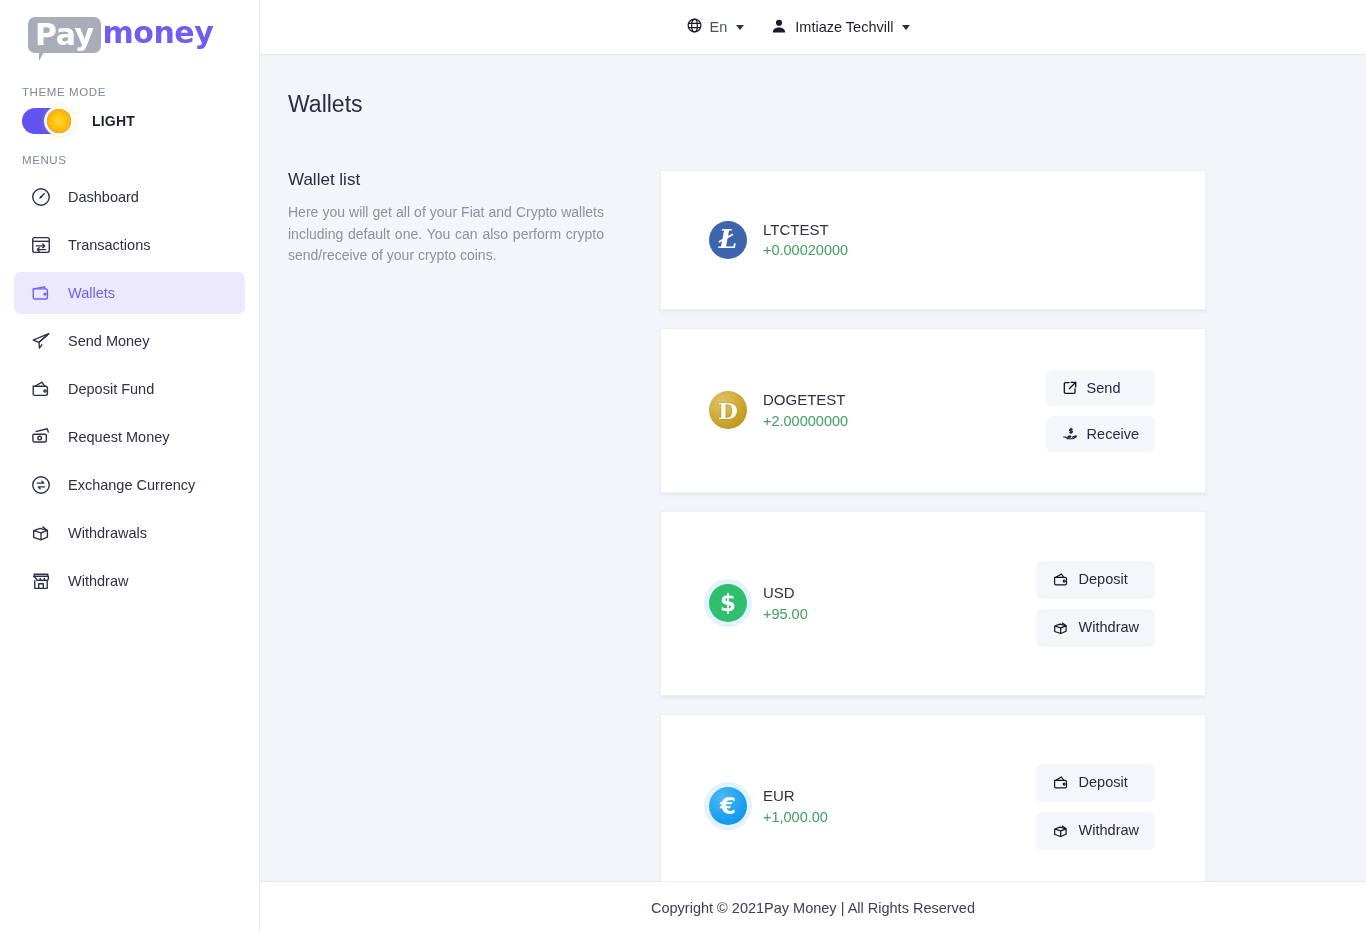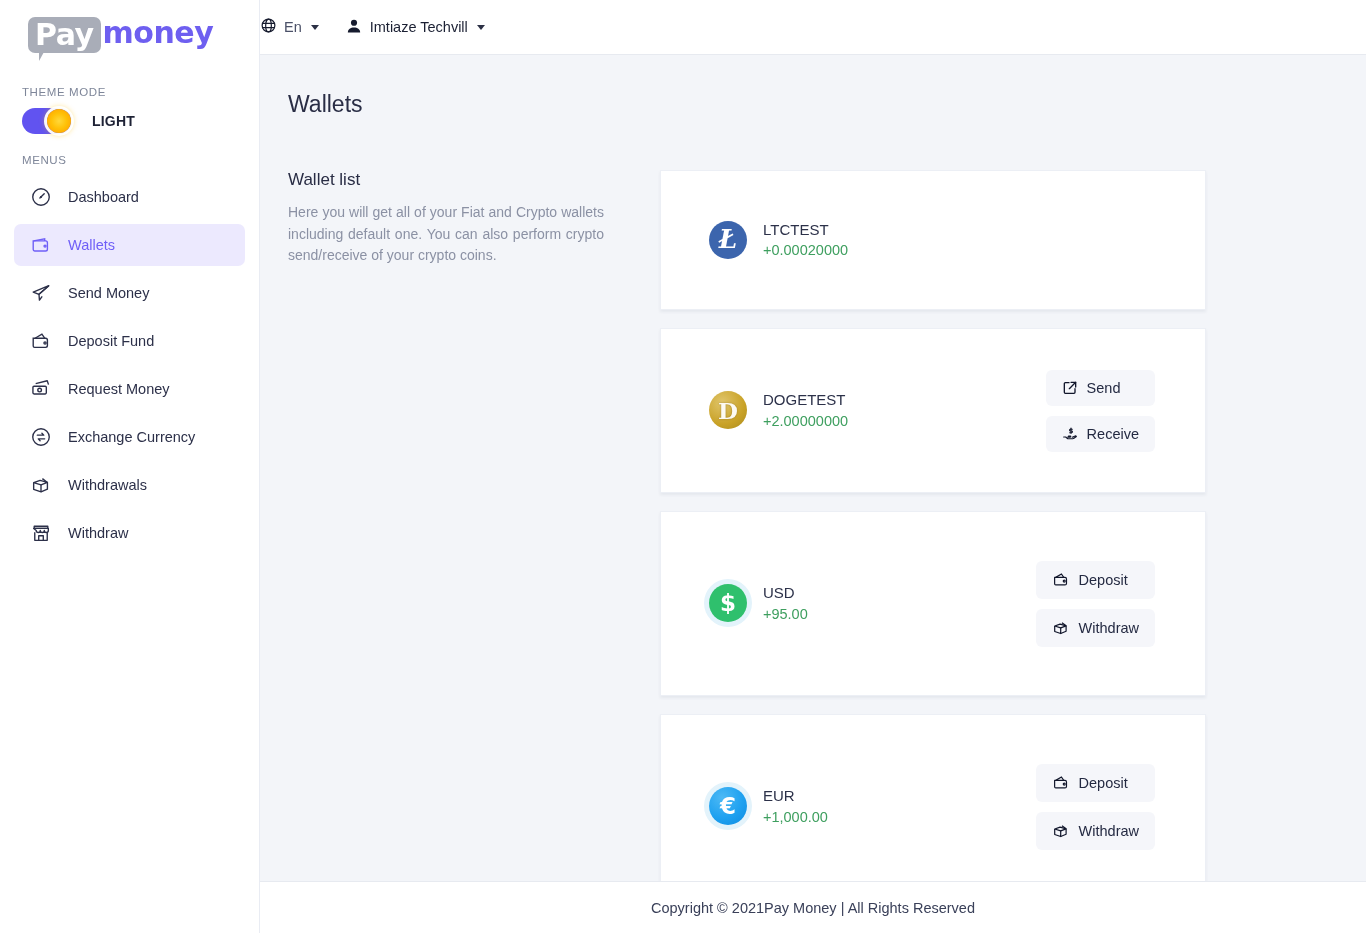--- a/index.html
+++ b/index.html
@@ -69,21 +69,21 @@
   }
   .menu-item .ico { width: 26px; height: 26px; display: flex; align-items: center; justify-content: center; flex: 0 0 26px; }
   .menu-item .ico svg { display: block; }
   .menu-item.active { background: #ece9fe; color: #6f5ff7; }
   .menu-item.active .lbl { color: #6f5ff7; }
 
   
   .main { flex: 1; height: 933px; display: flex; flex-direction: column; background: #f3f5f9; }
   .topbar {
     height: 55px; background: #ffffff; border-bottom: 1px solid #e7eaf0;
-    display: flex; align-items: center; justify-content: flex-start;
+    display: flex; align-items: center; justify-content: center;
     padding-right: 30px; gap: 26px;
   }
   .topbar-item { display: flex; align-items: center; gap: 7px; cursor: pointer; font-size: 14.5px; color: #1b2033; }
   .lang-txt { color: #4b5168; }
   .caret { width: 0; height: 0; border-left: 4.5px solid transparent; border-right: 4.5px solid transparent; border-top: 5.5px solid #2b3045; margin-left: 2px; }
 
   .content { flex: 1; overflow: hidden; padding: 28px 160px 0 28px; }
   .page-title { font-size: 23px; color: #292d45; font-weight: normal; margin: 8px 0 0 0; }
 
   .cols { display: flex; margin-top: 52px; }
@@ -114,21 +114,21 @@
   .coin-usd .g { color: #fff; font-size: 23px; font-weight: bold; line-height: 1; font-family: "DejaVu Sans", sans-serif; }
   .coin-eur { background: radial-gradient(circle at 35% 28%, #4db9f5 0%, #1ea1f0 55%, #0d8ae0 100%); box-shadow: 0 0 0 5px #e3f3fb; }
   .coin-eur .g { color: #fff; font-size: 23px; font-weight: bold; line-height: 1; font-family: "DejaVu Sans", sans-serif; }
   .wallet-name { font-size: 15px; color: #2c3149; line-height: 1.45; }
   .wallet-balance { font-size: 14.5px; color: #3e9f5f; line-height: 1.45; }
 
   .wallet-actions { display: flex; flex-direction: column; gap: 10px; align-items: stretch; }
   .act-btn {
     background: #f5f6fa; border: none; border-radius: 6px;
     padding: 10px 16px; font-size: 14.5px; color: #242a42;
-    display: flex; align-items: center; gap: 9px; cursor: pointer;
+    display: flex; gap: 9px; cursor: pointer;
     font-family: "Liberation Sans", sans-serif; white-space: nowrap;
   }
   .act-btn svg { display: block; flex: 0 0 auto; }
 
   .footer {
     height: 52px; background: #ffffff; border-top: 1px solid #e7eaf0;
     display: flex; align-items: center; justify-content: center;
     font-size: 14.5px; color: #3a4059;
   }
   .footer .spaced { margin-right: 0; }
@@ -164,20 +164,31 @@
         <span class="ico">
           <svg width="22" height="22" viewBox="0 0 24 24" fill="none" stroke="#2c3049" stroke-width="1.5">
             <circle cx="12" cy="12" r="9"></circle>
             <path d="M15.5 8.5 10.8 13.2" stroke-linecap="round"></path>
             <circle cx="12" cy="12" r="1.2" fill="#2c3049" stroke="none"></circle>
           </svg>
         </span>
         <span class="lbl">Dashboard</span>
       </div>
 
+      <div class="menu-item">
+        <span class="ico">
+          <svg width="22" height="22" viewBox="0 0 24 24" fill="none" stroke="#2c3049" stroke-width="1.5">
+            <rect x="3" y="4" width="18" height="16" rx="2"></rect>
+            <path d="M3 8h18"></path>
+            <path d="M7 13h9m0 0-2-2m2 2-2 2" stroke-linecap="round" stroke-linejoin="round"></path>
+            <path d="M17 17H8m0 0 2-2m-2 2 2 2" stroke-linecap="round" stroke-linejoin="round"></path>
+          </svg>
+        </span>
+        <span class="lbl">Transactions</span>
+      </div>
 
       <div class="menu-item active">
         <span class="ico">
           <svg width="22" height="22" viewBox="0 0 24 24" fill="none" stroke="#6f5ff7" stroke-width="1.5">
             <path d="M4 7.5h13a2 2 0 0 1 2 2v7a2 2 0 0 1-2 2H5a1.5 1.5 0 0 1-1.5-1.5V7.5z"></path>
             <path d="M4 7.5 16 5.2v2.3"></path>
             <circle cx="16.4" cy="13.2" r="1.1"></circle>
           </svg>
         </span>
         <span class="lbl">Wallets</span>

